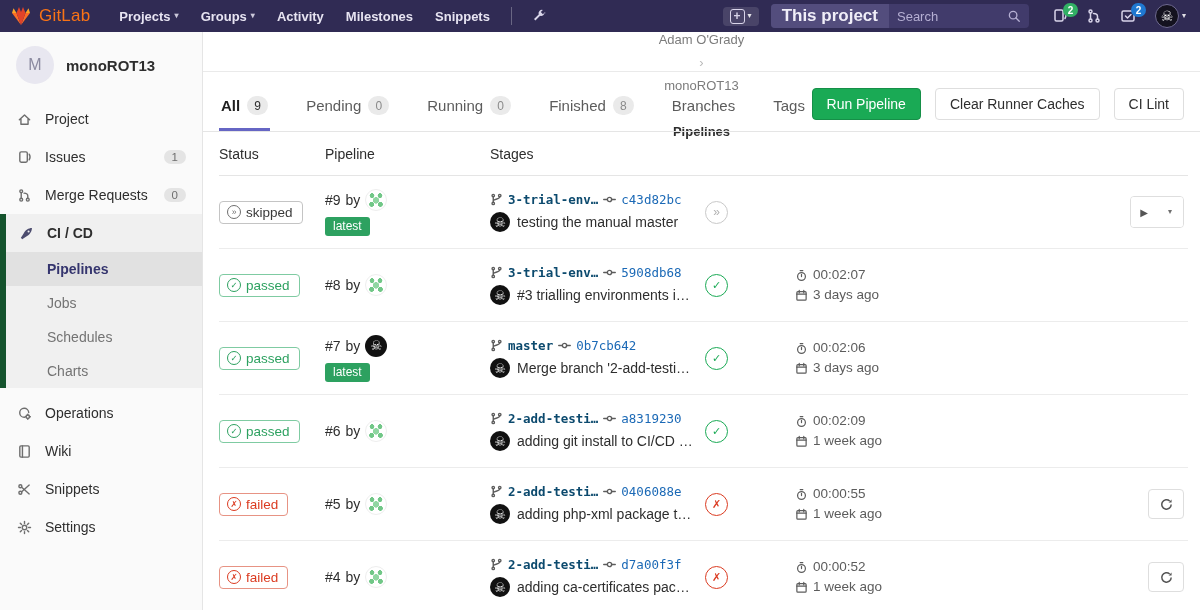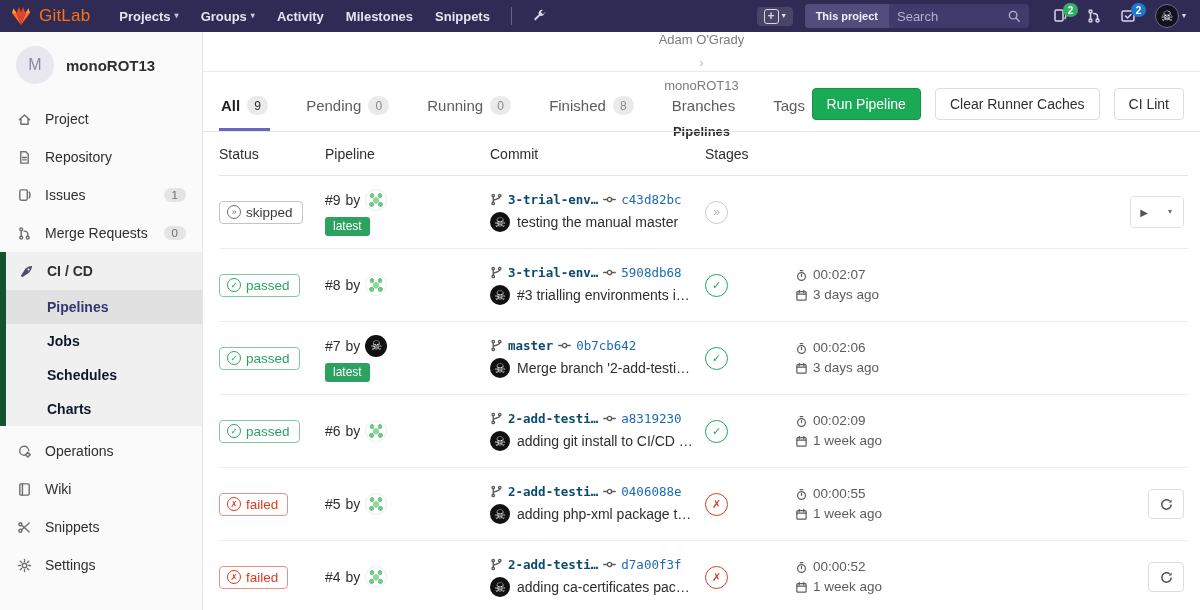--- a/index.html
+++ b/index.html
@@ -18,21 +18,21 @@
   .nav-divider { width:1px; height:18px; background:rgba(255,255,255,.28); margin:0 10px; }
   .nav-icon-btn { display:flex; align-items:center; justify-content:center; padding:0 9px;
     height:100%; color:#d9d5ea; cursor:pointer; position:relative; }
   .plus-btn { display:flex; align-items:center; gap:3px; background:rgba(255,255,255,.12);
     border-radius:4px; padding:2px 7px; margin-right:12px; cursor:pointer; }
   .plus-box { width:15px; height:15px; border:1.4px solid #d9d5ea; border-radius:3px;
     display:flex; align-items:center; justify-content:center; font-size:12px; line-height:1;
     color:#d9d5ea; font-style:normal; font-weight:700; }
   .search-wrap { display:flex; align-items:center; background:#413b6b; border-radius:4px;
     margin-right:14px; height:24px; overflow:hidden; }
-  .search-scope { background:#534d7d; color:#f0eef8; font-size:11px; font-weight:700;
+  .search-scope { background:#534d7d; color:#f0eef8; font-size:17px; font-weight:700;
     padding:0 11px; height:100%; display:flex; align-items:center; cursor:pointer; }
   .search-input { background:transparent; border:none; outline:none; color:#cfcae4;
     font-size:13px; padding:0 8px; width:118px; font-family:"Liberation Sans",sans-serif; }
   .search-input::placeholder { color:#b5afd3; }
   .search-glass { color:#b5afd3; padding-right:8px; display:flex; }
   .count-badge { position:absolute; top:3px; right:-1px; min-width:15px; height:14px;
     border-radius:8px; font-size:10px; font-weight:700; color:#fff; display:flex;
     align-items:center; justify-content:center; padding:0 4px; }
   .count-badge.green { background:#31af64; }
   .count-badge.blue { background:#1f78d1; }
@@ -53,21 +53,21 @@
     justify-content:center; }
   .ctx-name { font-size:15px; font-weight:700; color:#2e2e2e; }
   .side-item { display:flex; align-items:center; gap:12px; padding:11px 16px;
     color:#2e2e2e; font-size:14px; cursor:pointer; position:relative; }
   .side-item .s-ico { width:17px; display:flex; justify-content:center; color:#6e6e6e; }
   .side-badge { margin-left:auto; background:#e4e4e4; color:#6e6e6e; border-radius:9px;
     font-size:11.5px; padding:1px 8px; }
   .ci-section { background:#f0f0f0; border-left:6px solid #14532d; }
   .ci-section .side-item.parent { font-weight:700; color:#2e2e2e; padding-left:12px; }
   .ci-section .side-item.parent .s-ico { color:#4c4c6e; }
-  .sub-item { padding:9px 16px 9px 41px; font-size:14px; color:#0f172a; cursor:pointer;font-weight:bold; }
+  .sub-item { padding:9px 16px 9px 41px; font-size:14px; color:#737373; cursor:pointer; }
   .sub-item.active { background:#e1e1e1; color:#35356e; font-weight:700; }
 
   
   .breadcrumb { height:40px; display:flex; align-items:center; gap:8px; padding:0 16px;
     border-bottom:1px solid #eaeaea; font-size:13px; color:#7c7c7c; flex-shrink:0;flex-direction:column; }
   .crumb { cursor:pointer; }
   .crumb.current { font-weight:700; color:#2e2e2e; }
   .crumb-sep { color:#b9b9b9; font-size:13px; }
 
   
@@ -253,29 +253,20 @@
       <span class="s-ico">
         <svg class="stroke" width="15" height="15" viewBox="0 0 16 16">
             <path d="M2.5 8.2L8 3.2l5.5 5M4.2 7.2V13h7.6V7.2"></path>
           </svg>
       </span>
       <span>Project</span>
     </div>
     <div class="side-item">
       <span class="s-ico">
         <svg class="stroke" width="15" height="15" viewBox="0 0 16 16">
-            <path d="M4 1.8h5.4l2.6 2.7V14H4z"></path>
-            <path d="M6 8h4M6 10.5h4"></path>
-          </svg>
-      </span>
-      <span>Repository</span>
-    </div>
-    <div class="side-item">
-      <span class="s-ico">
-        <svg class="stroke" width="15" height="15" viewBox="0 0 16 16">
             <rect x="3" y="2" width="8" height="11" rx="1.5"></rect>
             <path d="M13 4.5c1.1 1.8 1.1 4.2 0 6"></path>
           </svg>
       </span>
       <span>Issues</span>
       <span class="side-badge">1</span>
     </div>
     <div class="side-item">
       <span class="s-ico">
         <svg class="stroke" width="15" height="15" viewBox="0 0 16 16">
@@ -383,21 +374,20 @@
         <button class="btn success">Run Pipeline</button>
         <button class="btn secondary">Clear Runner Caches</button>
         <button class="btn secondary">CI Lint</button>
       </div>
     </div>
 
     <div class="table">
       <div class="thead">
         <div>Status</div>
         <div>Pipeline</div>
-        <div>Commit</div>
         <div>Stages</div>
         <div></div>
           <div></div>
       </div>
 
       <div class="prow">
         <div><span class="ci-badge skipped">
           <span class="ci-circle">
                 <i>»</i>
               </span>

